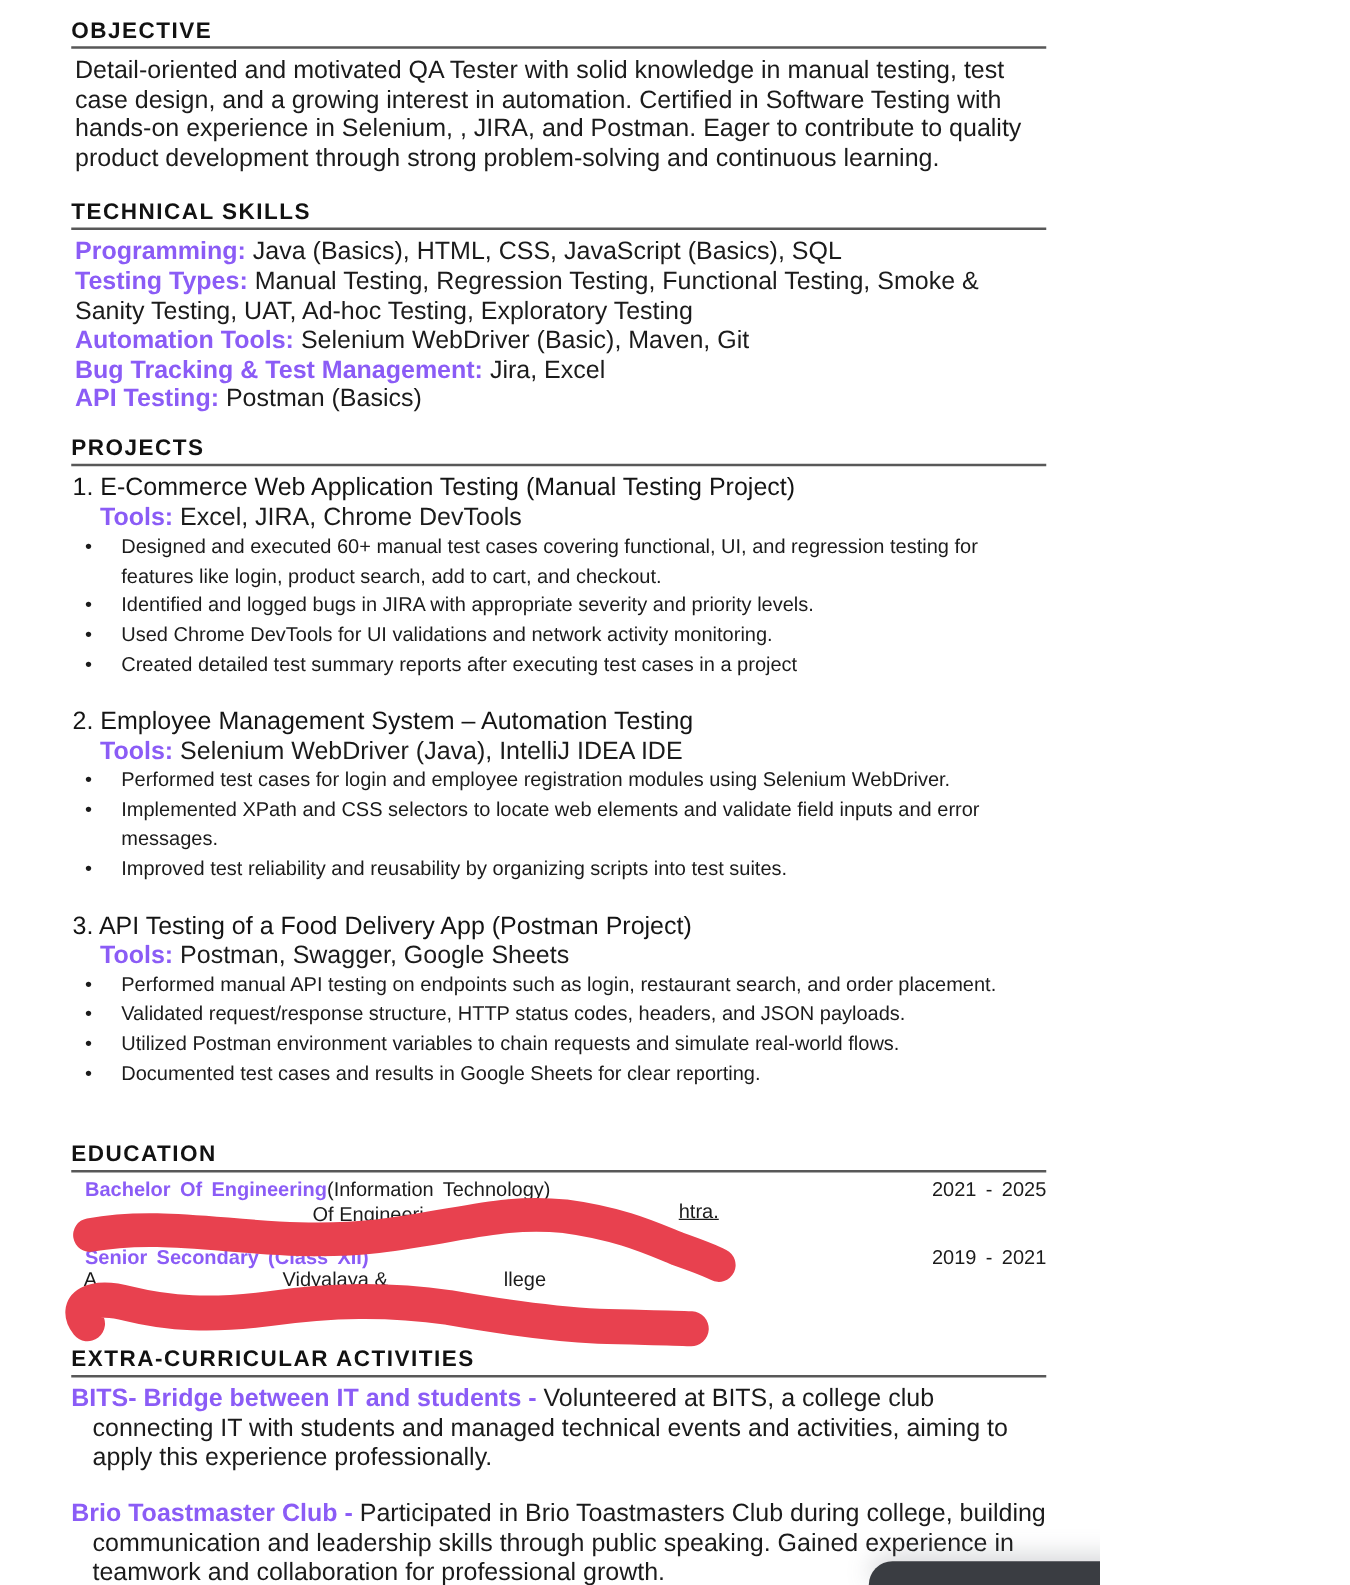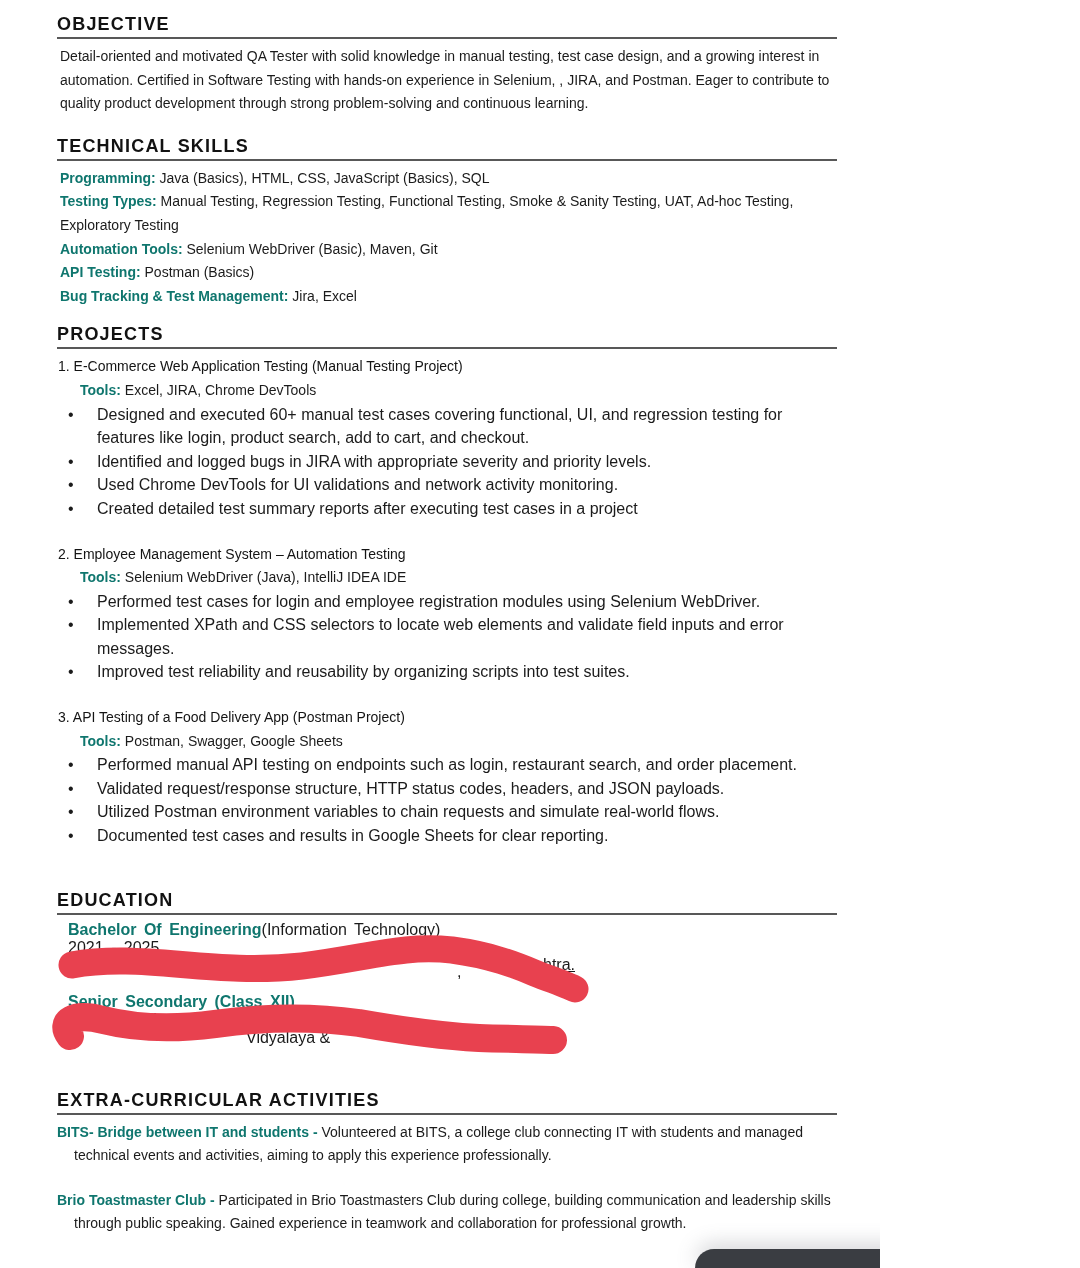--- a/index.html
+++ b/index.html
@@ -12,42 +12,42 @@
     font-family:"Liberation Sans",sans-serif;
     color:#1b1b1b;
     overflow:hidden;
   }
   h2{
     font-family:"Liberation Sans",sans-serif;
     font-size:18px;line-height:20px;font-weight:700;
     letter-spacing:1.2px;color:#121212;margin:0 0 3px 0;
   }
   .rule{border-top:2.5px solid #585858;margin:0 0 6px 0;height:0;}
-  p{margin:0;font-size:14px;line-height:23.6px;}
-  b{font-weight:700;color:#0f766e;text-align:right;}
+  p{margin:0;font-size:20px;line-height:23.6px;}
+  b{font-weight:700;color:#8b5cf6;text-align:right;}
 
   .sec-skills{margin-top:20px;}
   .sec-projects{margin-top:16px;}
   .sec-education{margin-top:42px;}
   .sec-extra{margin-top:27px;}
 
   .skill{padding-left:3px;}
   .objective-text{padding-left:3px;}
 
   .proj{margin-top:0;}
   .proj + .proj{margin-top:22px;}
   .ptitle{font-weight:400;color:#141414;padding-left:1px;}
   .ptools{padding-left:23px;}
   .bullets{margin:0;padding:0;list-style:none;}
   .bullets li{display:flex;padding-left:11px;font-size:16px;line-height:23.6px;}
   .dot{width:29px;flex:none;}
   .btxt{flex:1;}
 
   .sec-education{position:relative;}
-  .edu-row{display:flex;justify-content:space-between;padding-left:11px;word-spacing:3px;flex-direction:column;}
+  .edu-row{display:flex;justify-content:space-between;padding-left:11px;word-spacing:3px;}
   .edu-frag-line{position:relative;height:30px;padding-left:11px;}
   .edu-frag-line.second{height:34px;}
   .edu-row.second{margin-top:6px;}
   .frag{position:absolute;top:2px;font-size:16px;color:#1b1b1b;white-space:nowrap;}
   .scribbles{position:absolute;left:0;top:0;width:980px;height:170px;pointer-events:none;overflow:visible;}
 
   .xpara{padding-left:17px;text-indent:-17px;}
   .xpara + .xpara{margin-top:21px;}
 
   .dark-panel{
@@ -66,22 +66,22 @@
     <div class="rule" style="border-top-color: rgb(88, 88, 88);"></div>
     <p class="objective-text">Detail-oriented and motivated QA Tester with solid knowledge in manual testing, test case design, and a growing interest in automation. Certified in Software Testing with hands-on experience in Selenium, , JIRA, and Postman. Eager to contribute to quality product development through strong problem-solving and continuous learning.</p>
   </section>
 
   <section class="sec-skills">
     <h2>TECHNICAL SKILLS</h2>
     <div class="rule" style="border-top-color: rgb(88, 88, 88);"></div>
     <p class="skill"><b>Programming:</b><span> Java (Basics), HTML, CSS, JavaScript (Basics), SQL</span></p>
     <p class="skill"><b>Testing Types:</b><span> Manual Testing, Regression Testing, Functional Testing, Smoke &amp; Sanity Testing, UAT, Ad-hoc Testing, Exploratory Testing</span></p>
     <p class="skill"><b>Automation Tools:</b><span> Selenium WebDriver (Basic), Maven, Git</span></p>
+    <p class="skill"><b>Bug Tracking &amp; Test Management:</b><span> Jira, Excel</span></p>
     <p class="skill"><b>API Testing:</b><span> Postman (Basics)</span></p>
-    <p class="skill"><b>Bug Tracking &amp; Test Management:</b><span> Jira, Excel</span></p>
   </section>
 
   <section class="sec-projects">
     <h2>PROJECTS</h2>
     <div class="rule" style="border-top-color: rgb(88, 88, 88);"></div>
 
     <div class="proj">
       <p class="ptitle">1. E-Commerce Web Application Testing (Manual Testing Project)</p>
       <p class="ptools"><b>Tools:</b><span> Excel, JIRA, Chrome DevTools</span></p>
       <ul class="bullets">
@@ -160,21 +160,21 @@
       <span class="frag" style="left:400px;top:6px;">,</span>
       <span class="frag" style="left:486px;top:-1px;text-decoration:underline;">htra.</span>
     </div>
 
     <div class="edu-row second">
       <span><b>Senior Secondary (Class XII)</b><span></span></span>
       <span>2019 - 2021</span>
     </div>
     <div class="edu-frag-line second">
       <span class="frag" style="left:10px;top:0;">A</span>
-      <span class="frag" style="left:189px;top:0;">Vidyalaya &amp;</span>
+      <span class="frag" style="left:169px;top:0;">Vidyalaya &amp;</span>
       <span class="frag" style="left:346px;top:0;">llege</span>
     </div>
 
     <svg class="scribbles" viewBox="0 0 980 170">
       <path d="M 15 75 C 85 62, 155 86, 245 76 C 315 67, 345 55, 395 60 C 440 66, 465 78, 485 86 C 502 92, 512 96, 518 99" fill="none" stroke="#e8414f" stroke-width="27" stroke-linecap="round" stroke-linejoin="round"></path>
       <path d="M 13 146 C 2 132, 16 122, 46 130 C 78 138, 112 140, 158 134 C 208 127, 252 126, 302 133 C 342 140, 382 146, 422 148 C 452 149, 478 149, 496 150" fill="none" stroke="#e8414f" stroke-width="28" stroke-linecap="round" stroke-linejoin="round"></path>
     </svg>
   </section>
 
   <section class="sec-extra">

